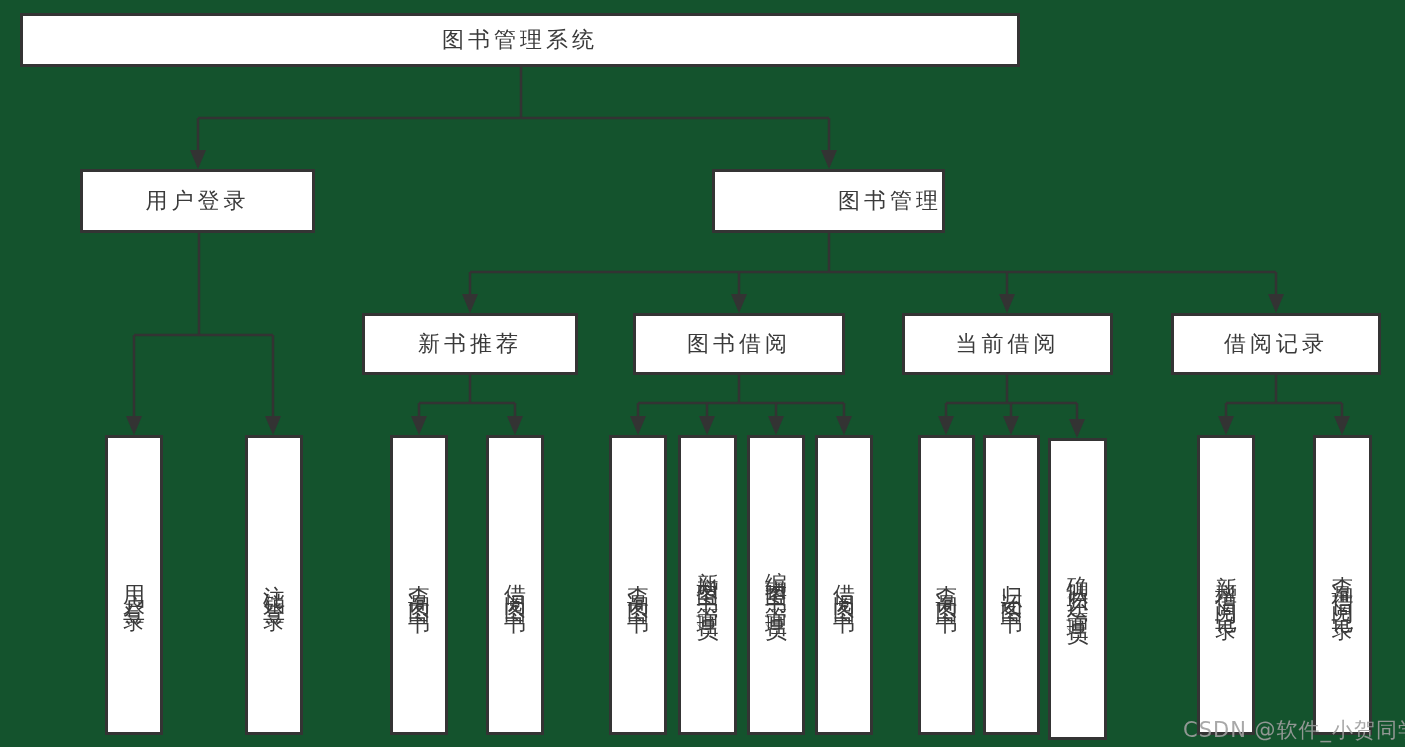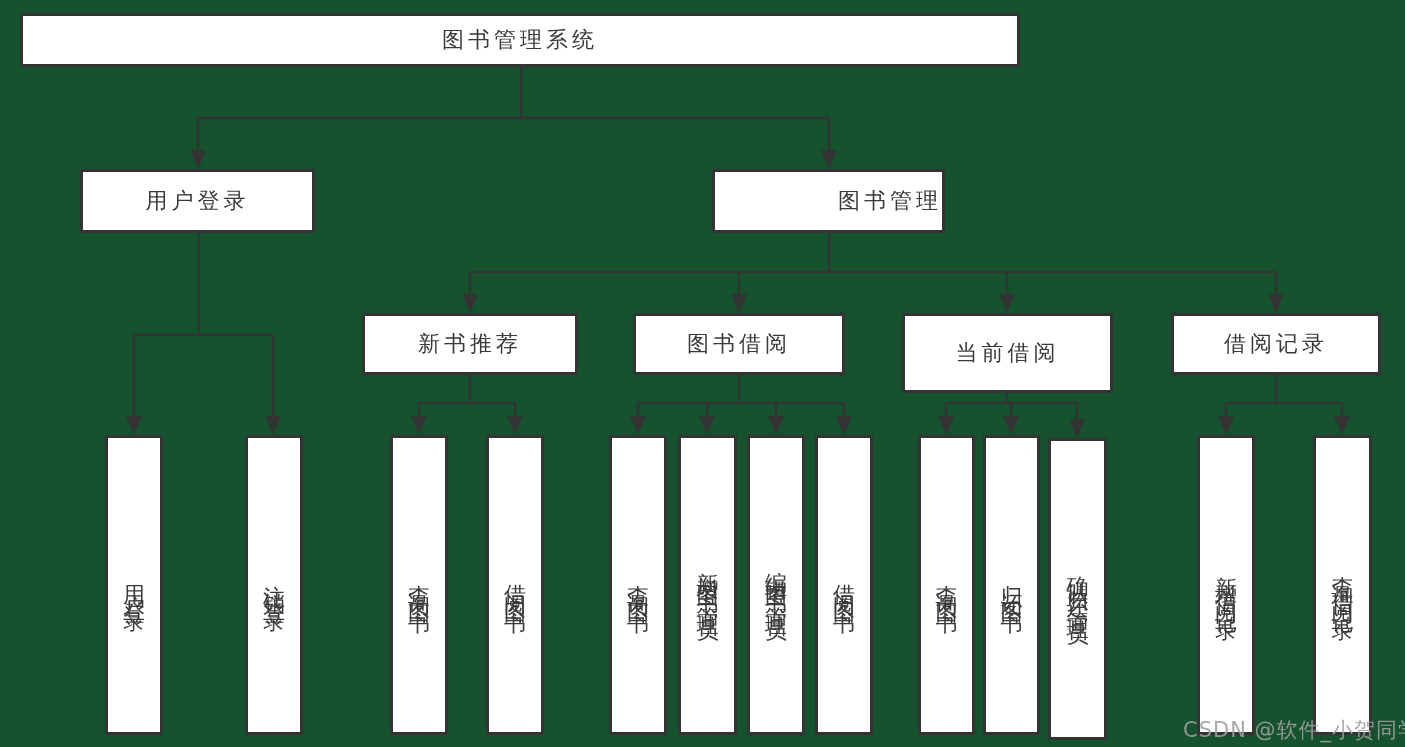--- a/index.html
+++ b/index.html
@@ -45,21 +45,21 @@
   }
   .vnode.long { letter-spacing: 7px; }
   
   .n-root           { left: 20px;   top: 13px;  width: 1000px; height: 54px; }
   
   .n-user-login     { left: 80px;   top: 169px; width: 235px;  height: 64px; }
   .n-book-mgmt      { left: 712px;  top: 169px; width: 233px;  height: 64px; justify-content: flex-end; }
   
   .n-new-book       { left: 362px;  top: 313px; width: 216px;  height: 62px; }
   .n-book-borrow    { left: 633px;  top: 313px; width: 212px;  height: 62px; }
-  .n-current-borrow { left: 902px;  top: 313px; width: 211px;  height: 80px; }
+  .n-current-borrow { left: 902px;  top: 313px; width: 211px;  height: 62px; }
   .n-borrow-record  { left: 1171px; top: 313px; width: 210px;  height: 62px; }
   
   .n-leaf-user-login  { left: 105px;  top: 435px; width: 58px; height: 300px; }
   .n-leaf-logout      { left: 245px;  top: 435px; width: 58px; height: 300px; }
   .n-leaf-nb-query    { left: 390px;  top: 435px; width: 58px; height: 300px; }
   .n-leaf-nb-borrow   { left: 486px;  top: 435px; width: 58px; height: 300px; }
   .n-leaf-bb-query    { left: 609px;  top: 435px; width: 58px; height: 300px; }
   .n-leaf-bb-add      { left: 678px;  top: 435px; width: 59px; height: 300px; }
   .n-leaf-bb-edit     { left: 747px;  top: 435px; width: 58px; height: 300px; }
   .n-leaf-bb-borrow   { left: 815px;  top: 435px; width: 58px; height: 300px; }

